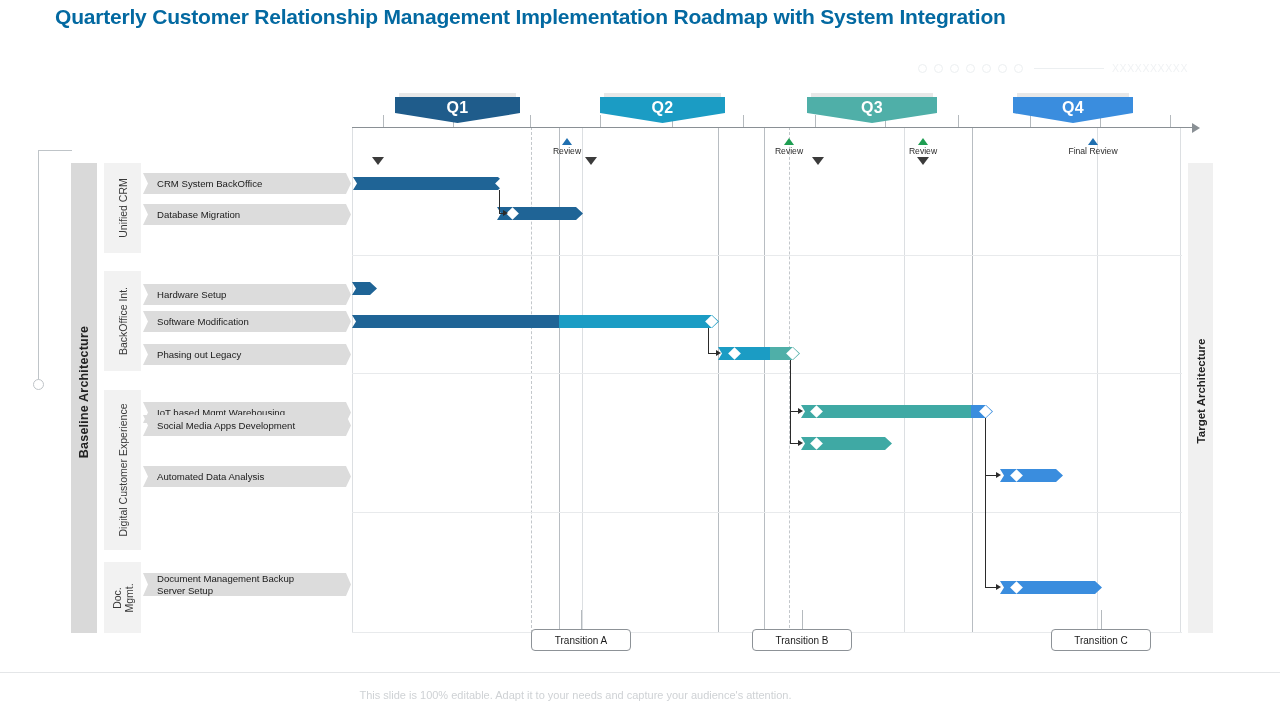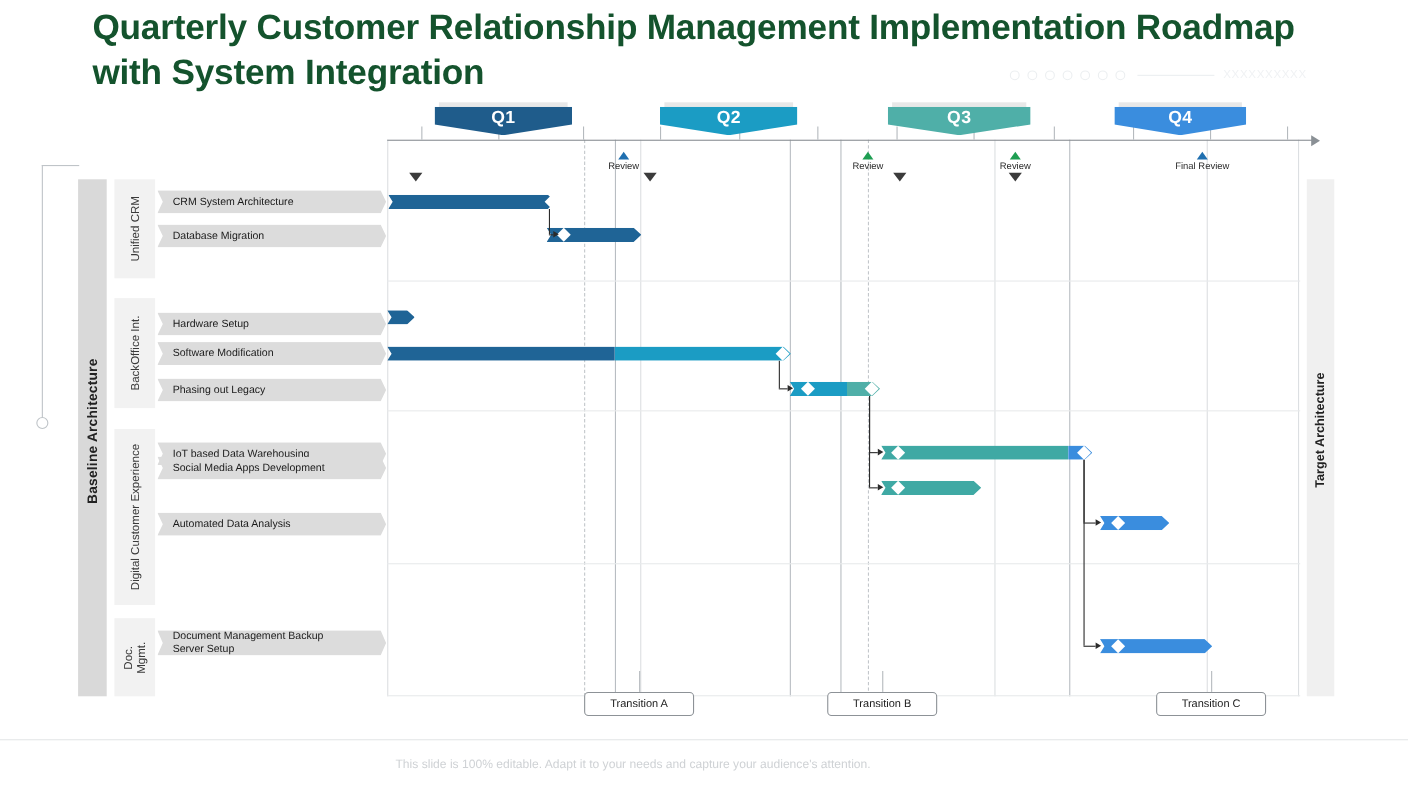--- a/index.html
+++ b/index.html
@@ -12,25 +12,25 @@
   }
   #slide {
     position: relative;
     width: 1280px; height: 720px;
     background: #ffffff;
   }
 
   
   #title {
     position: absolute;
-    left: 84px; top: 4px;
+    left: 55px; top: 4px;
     width: 1110px;
-    font-size: 32px;
+    font-size: 21px;
     font-weight: bold;
-    color: #14532d;
+    color: #0369a1;
     line-height: 1.28;
     letter-spacing: -0.2px;
   }
 
   
   #deco {
     position: absolute;
     left: 918px; top: 60px;
     display: flex; align-items: center;
     height: 16px;
@@ -310,36 +310,36 @@
         <div class="glabel">BackOffice Int.</div>
       </div>
       <div class="group-box" style="top: 390px; height: 160px;">
         <div class="glabel">Digital Customer Experience</div>
       </div>
       <div class="group-box two-line" style="top: 562px; height: 71px;">
         <div class="glabel">Doc.
 Mgmt.</div>
       </div>
       <div class="task-label" style="top: 173px;">
-        <span style="white-space: pre-line;">CRM  System Architecture</span>
+        <span style="white-space: pre-line;">CRM  System BackOffice</span>
       </div>
       <div class="task-label" style="top: 204px;">
         <span style="white-space: pre-line;">Database Migration</span>
       </div>
       <div class="task-label" style="top: 284px;">
         <span style="white-space: pre-line;">Hardware Setup</span>
       </div>
       <div class="task-label" style="top: 311px;">
         <span style="white-space: pre-line;">Software Modification</span>
       </div>
       <div class="task-label" style="top: 344px;">
         <span style="white-space: pre-line;">Phasing out Legacy</span>
       </div>
       <div class="task-label" style="top: 402px;">
-        <span style="white-space: pre-line;">IoT based Data Warehousing</span>
+        <span style="white-space: pre-line;">IoT based Mgmt Warehousing</span>
       </div>
       <div class="task-label" style="top: 415px;">
         <span style="white-space: pre-line;">Social Media Apps Development</span>
       </div>
       <div class="task-label" style="top: 466px;">
         <span style="white-space: pre-line;">Automated Data Analysis</span>
       </div>
       <div class="task-label tall" style="top: 573px;">
         <span style="white-space: pre-line;">Document Management Backup
 Server Setup</span>

